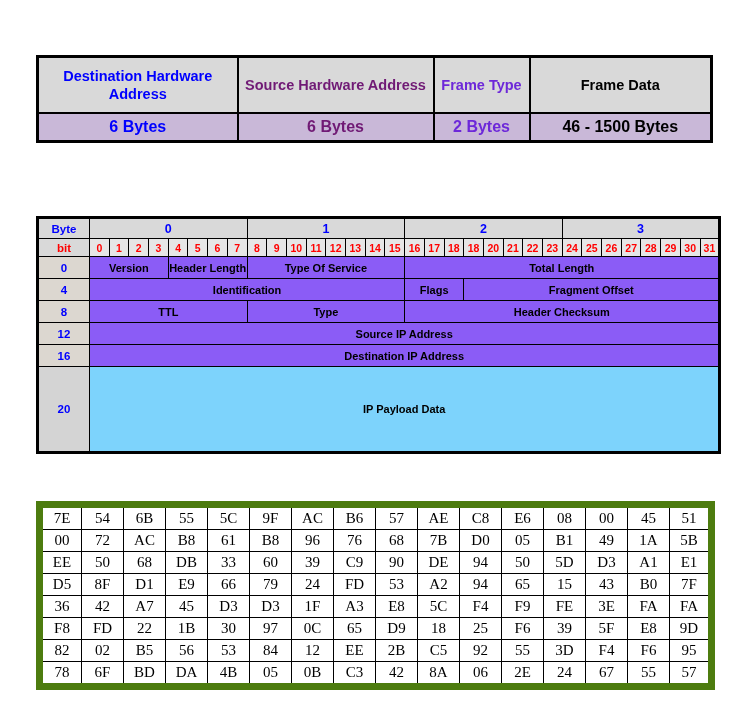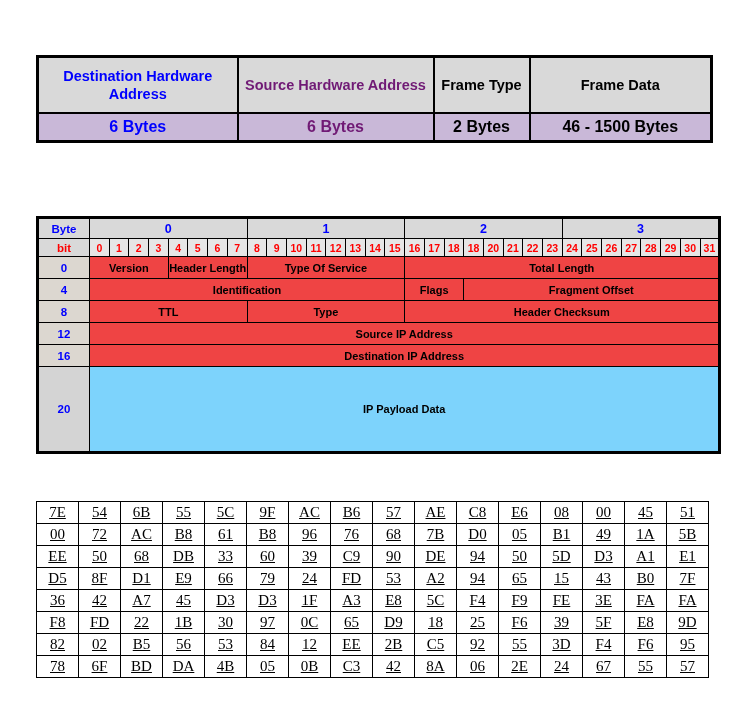--- a/index.html
+++ b/index.html
@@ -38,41 +38,41 @@
     background: #d9d9d9;
     height: 54px;
   }
   #ethernet-frame tr.eth-sizes td {
     background: #c9b8d8;
     height: 26px;
     font-size: 16px;
   }
   .c-blue  { color: #0000ff; margin-top: 8px; }
   .c-red   { color: #701a75; }
-  .c-green { color: #000000; }
+  .c-green { color: #6d28d9; }
   .c-black { color: #000000; }
 
   
   #ip-header {
     position: absolute;
     left: 36px;
     top: 216px;
     width: 682px;
     border-collapse: collapse;
     table-layout: fixed;
     border: 3px solid #000000;
   }
   #ip-header td {
     border: 1.5px solid #000000;
     text-align: center;
     vertical-align: middle;
     font-size: 11px;
     font-weight: bold;
     padding: 0;
-    background: #ef4444;
+    background: #8b5cf6;
     color: #000000;
   }
   #ip-header td.hdr-label {
     background: #d9d9d9;
     color: #0000ff;
     font-size: 11.5px;
     width: 52px;
   }
   #ip-header td.hdr-label-red {
     background: #d9d9d9;
@@ -114,22 +114,21 @@
   }
 
   
   #hex-dump {
     position: absolute;
     left: 36px;
     top: 501px;
     width: 672px;
     border-collapse: collapse;
     table-layout: fixed;
-    border: 1px solid #4d7c0f;
-    text-decoration: underline;
+    border: 7px solid #4d7c0f;
   }
   #hex-dump td {
     border: 1px solid #000000;
     text-align: center;
     vertical-align: middle;
     font-family: "Liberation Serif", serif;
     font-size: 15px;
     height: 21px;
     background: #ffffff;
     color: #000000;

